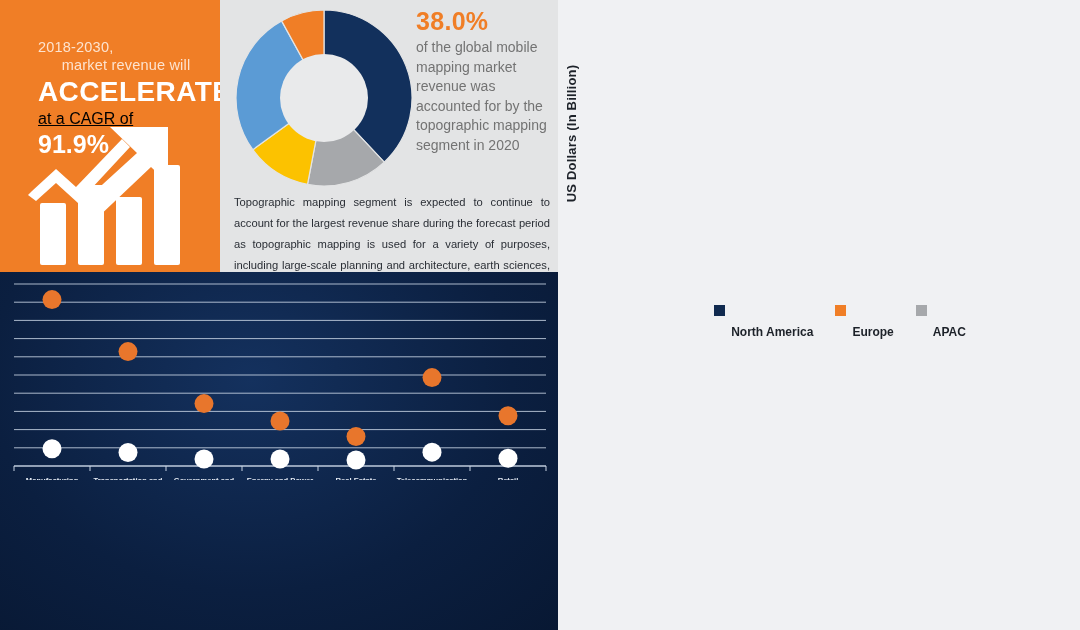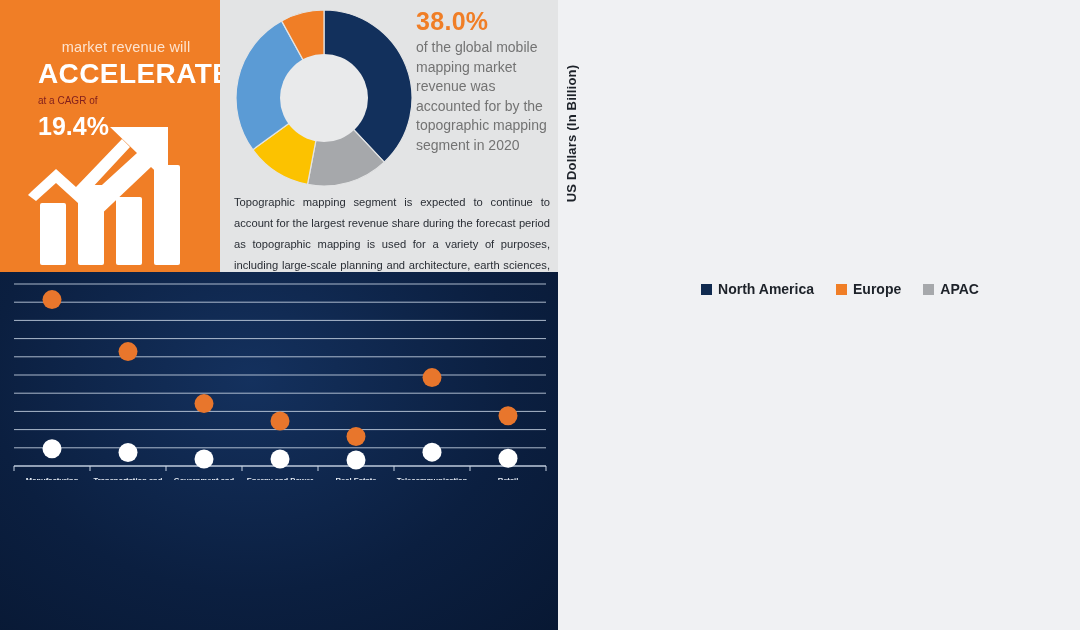--- a/index.html
+++ b/index.html
@@ -15,21 +15,21 @@
 
   
   .accel-panel{
     position:absolute;left:0;top:0;width:220px;height:272px;
     background:#f07e26;overflow:hidden;
   }
   .accel-text{position:absolute;left:38px;top:38px;width:176px;text-align:left;}
   .accel-l1{color:#fde3cf;font-size:14.5px;line-height:18px;letter-spacing:.2px;}
   .accel-l2{color:#fde3cf;font-size:14.5px;line-height:19px;letter-spacing:.2px;text-align:center;}
   .accel-big{color:#ffffff;font-size:28px;font-weight:bold;line-height:34px;letter-spacing:.4px;}
-  .accel-l3{color:#7f1d1d;font-size:10px;line-height:20px;}
+  .accel-l3{color:#000000;font-size:16px;line-height:20px;text-decoration:underline;}
   .accel-pct{color:#ffffff;font-size:25px;font-weight:bold;line-height:30px;}
   .accel-art{position:absolute;left:18px;top:125px;width:200px;height:145px;}
 
   
   .donut-panel{
     position:absolute;left:220px;top:0;width:338px;height:272px;
     background:#e3e4e5;
   }
   .donut-wrap{position:absolute;left:14px;top:8px;width:180px;height:180px;}
   .donut-svg{display:block;}
@@ -70,35 +70,36 @@
   .bar{width:24px;display:block;}
   .xlabels{position:absolute;left:18px;bottom:17px;width:412px;display:flex;}
   .xlabel{flex:1;text-align:center;font-size:12.5px;font-weight:bold;color:#1d2229;}
 
   .bar-legend{
     position:absolute;left:62px;top:281px;width:440px;
     display:flex;justify-content:center;align-items:center;gap:22px;
   }
   .bl-item{display:flex;align-items:center;gap:6px;}
   .bl-swatch{width:11px;height:11px;display:block;}
-  .bl-label{font-size:14px;font-weight:bold;color:#1d2229;}
+  .bl-label{font-size:12px;font-weight:bold;color:#1d2229;margin-top:44px;}
 </style>
 </head>
 <body>
 
 <div id="root">
 
   <div class="left-col">
 
     <div class="accel-panel">
       <div class="accel-text">
+        <div class="accel-l1">2018-2030,</div>
         <div class="accel-l2">market  revenue will</div>
         <div class="accel-big">ACCELERATE</div>
         <div class="accel-l3">at a CAGR of</div>
-        <div class="accel-pct">19.4%</div>
+        <div class="accel-pct">91.9%</div>
       </div>
       <svg class="accel-art" viewBox="0 0 200 145">
         <g fill="#ffffff">
           <rect x="22" y="78" width="26" height="62" rx="2"></rect>
           <rect x="60" y="60" width="26" height="80" rx="2"></rect>
           <rect x="98" y="72" width="26" height="68" rx="2"></rect>
           <rect x="136" y="40" width="26" height="100" rx="2"></rect>
           <path d="M10 70 L14 66 L38 44 L58 62 L104 14 L112 22 L60 78 L38 58 L18 76 Z"></path>
           <path d="M92 2 L150 2 L150 58 L133 42 L76 96 L62 80 L119 28 Z"></path>
         </g>

